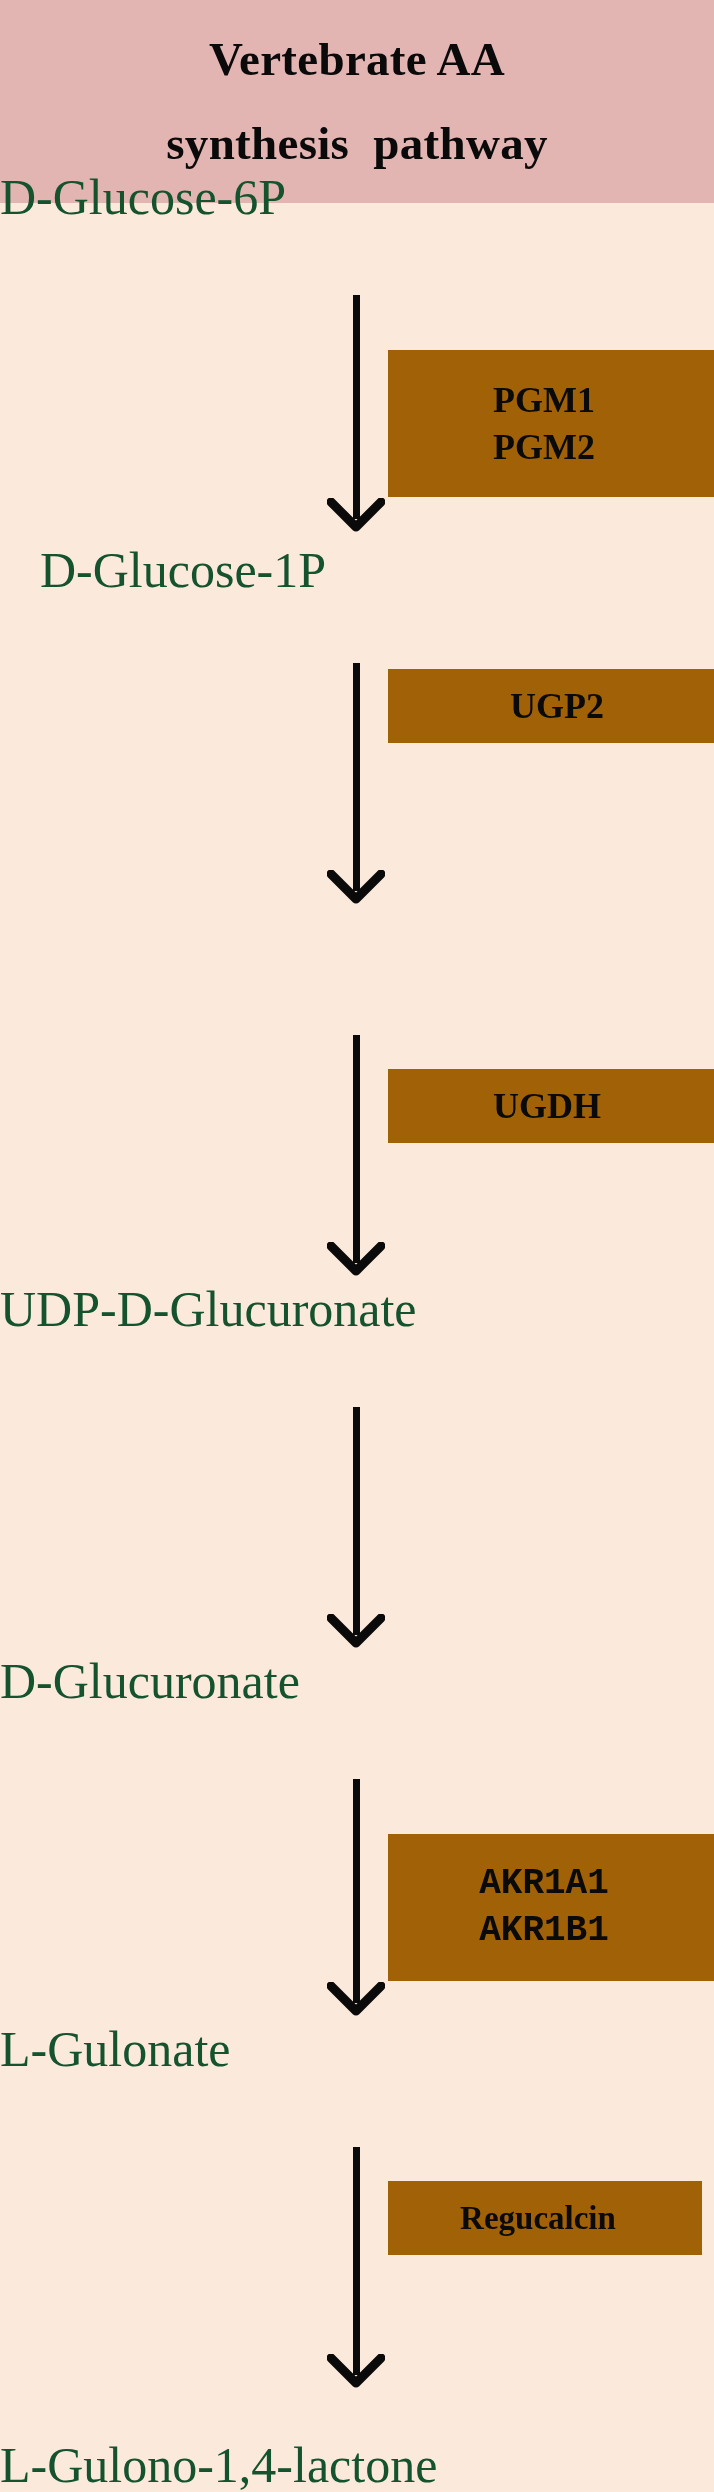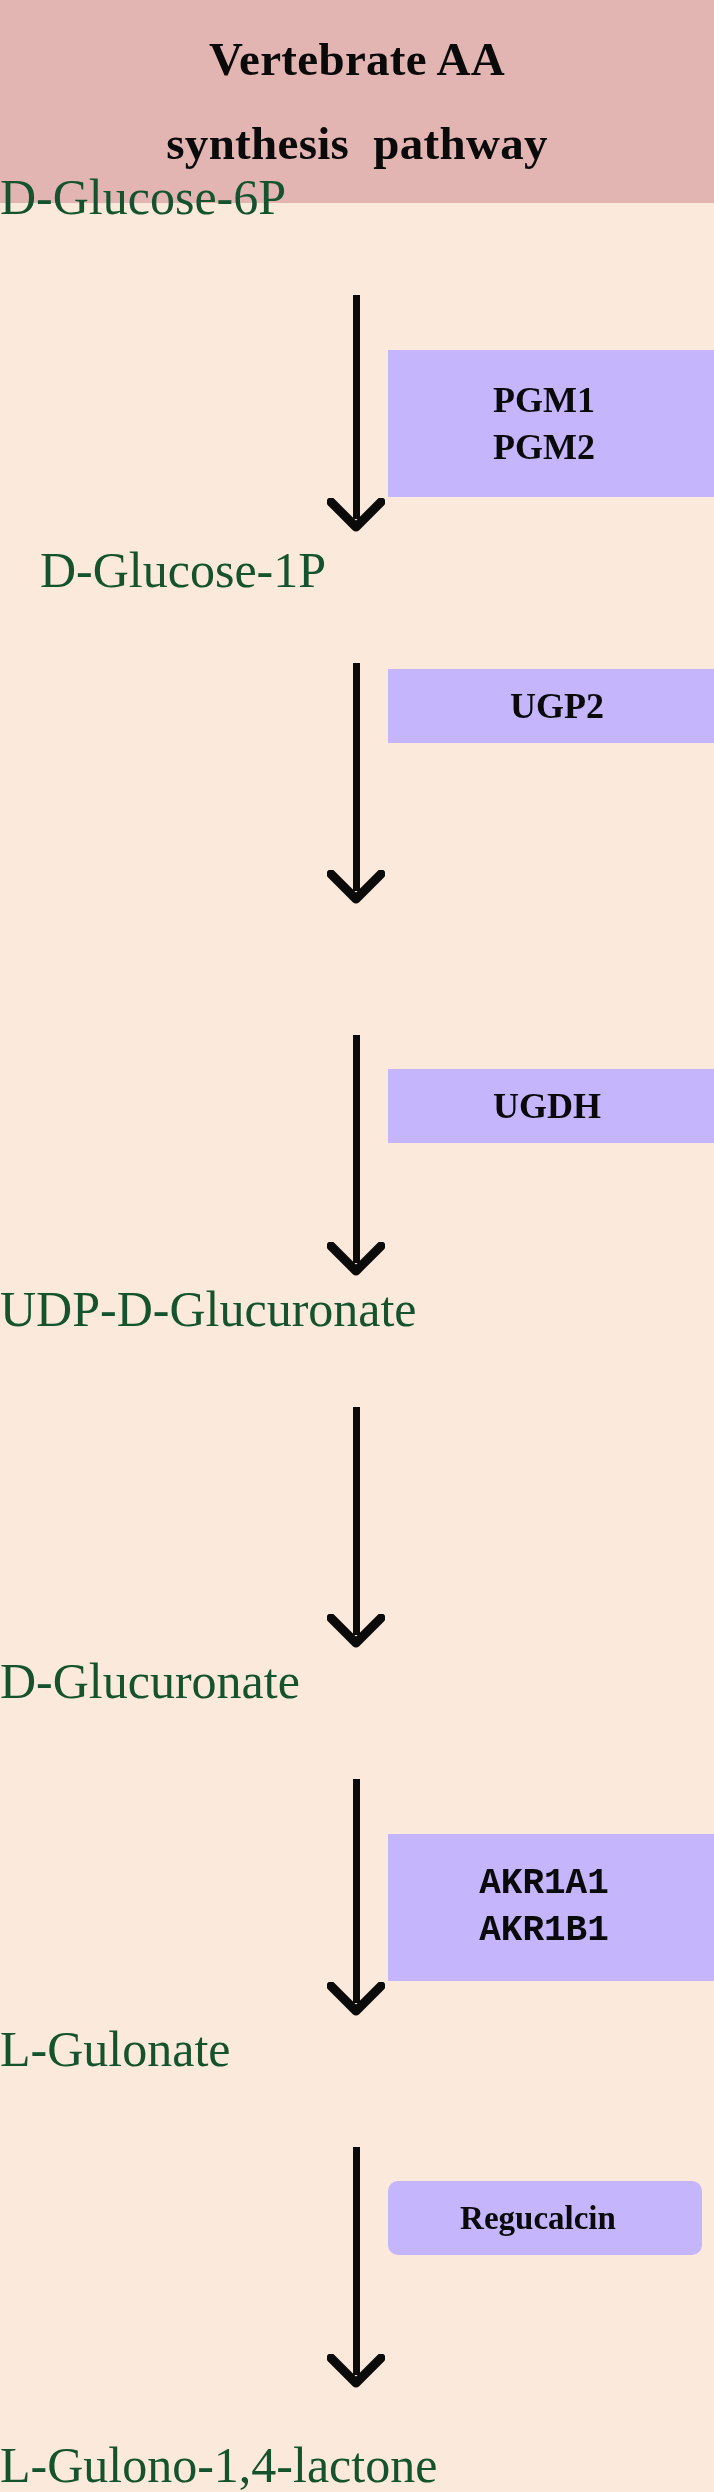--- a/index.html
+++ b/index.html
@@ -81,21 +81,21 @@
     height: 34px;
     overflow: visible;
   }
   .arrow-head svg {
     display: block;
   }
 
   
   .enzyme-box {
     position: absolute;
-    background: #c4b5fd;
+    background: #a16207;
     box-sizing: border-box;
     display: flex;
     flex-direction: column;
     align-items: center;
     justify-content: center;
   }
   .enzyme-label {
     font-size: 36px;
     font-weight: bold;
     color: #0A0A0A;
@@ -187,20 +187,20 @@
 
     <div class="metabolite" style="top:1821px;">L-Gulonate</div>
 
     <div class="arrow" style="top:1944px; height:228px;"></div>
     <div class="arrow-head" style="top:2151px;">
       <svg width="58" height="36" viewBox="0 0 58 36">
         <path d="M4 4 L29 29 L54 4" fill="none" stroke="#0A0A0A" stroke-width="9" stroke-linecap="round" stroke-linejoin="round"></path>
       </svg>
     </div>
 
-    <div class="enzyme-box" style="left:388px; top:1978px; width:314px; height:74px;border-radius:10px;">
+    <div class="enzyme-box" style="left:388px; top:1978px; width:314px; height:74px;">
       <div class="enzyme-label mixed">Regucalcin</div>
     </div>
 
     <div class="metabolite" style="top:2193px;margin-top:44px;">L-Gulono-1,4-lactone</div>
 
   </div>
 </div>
 
 </body></html>

